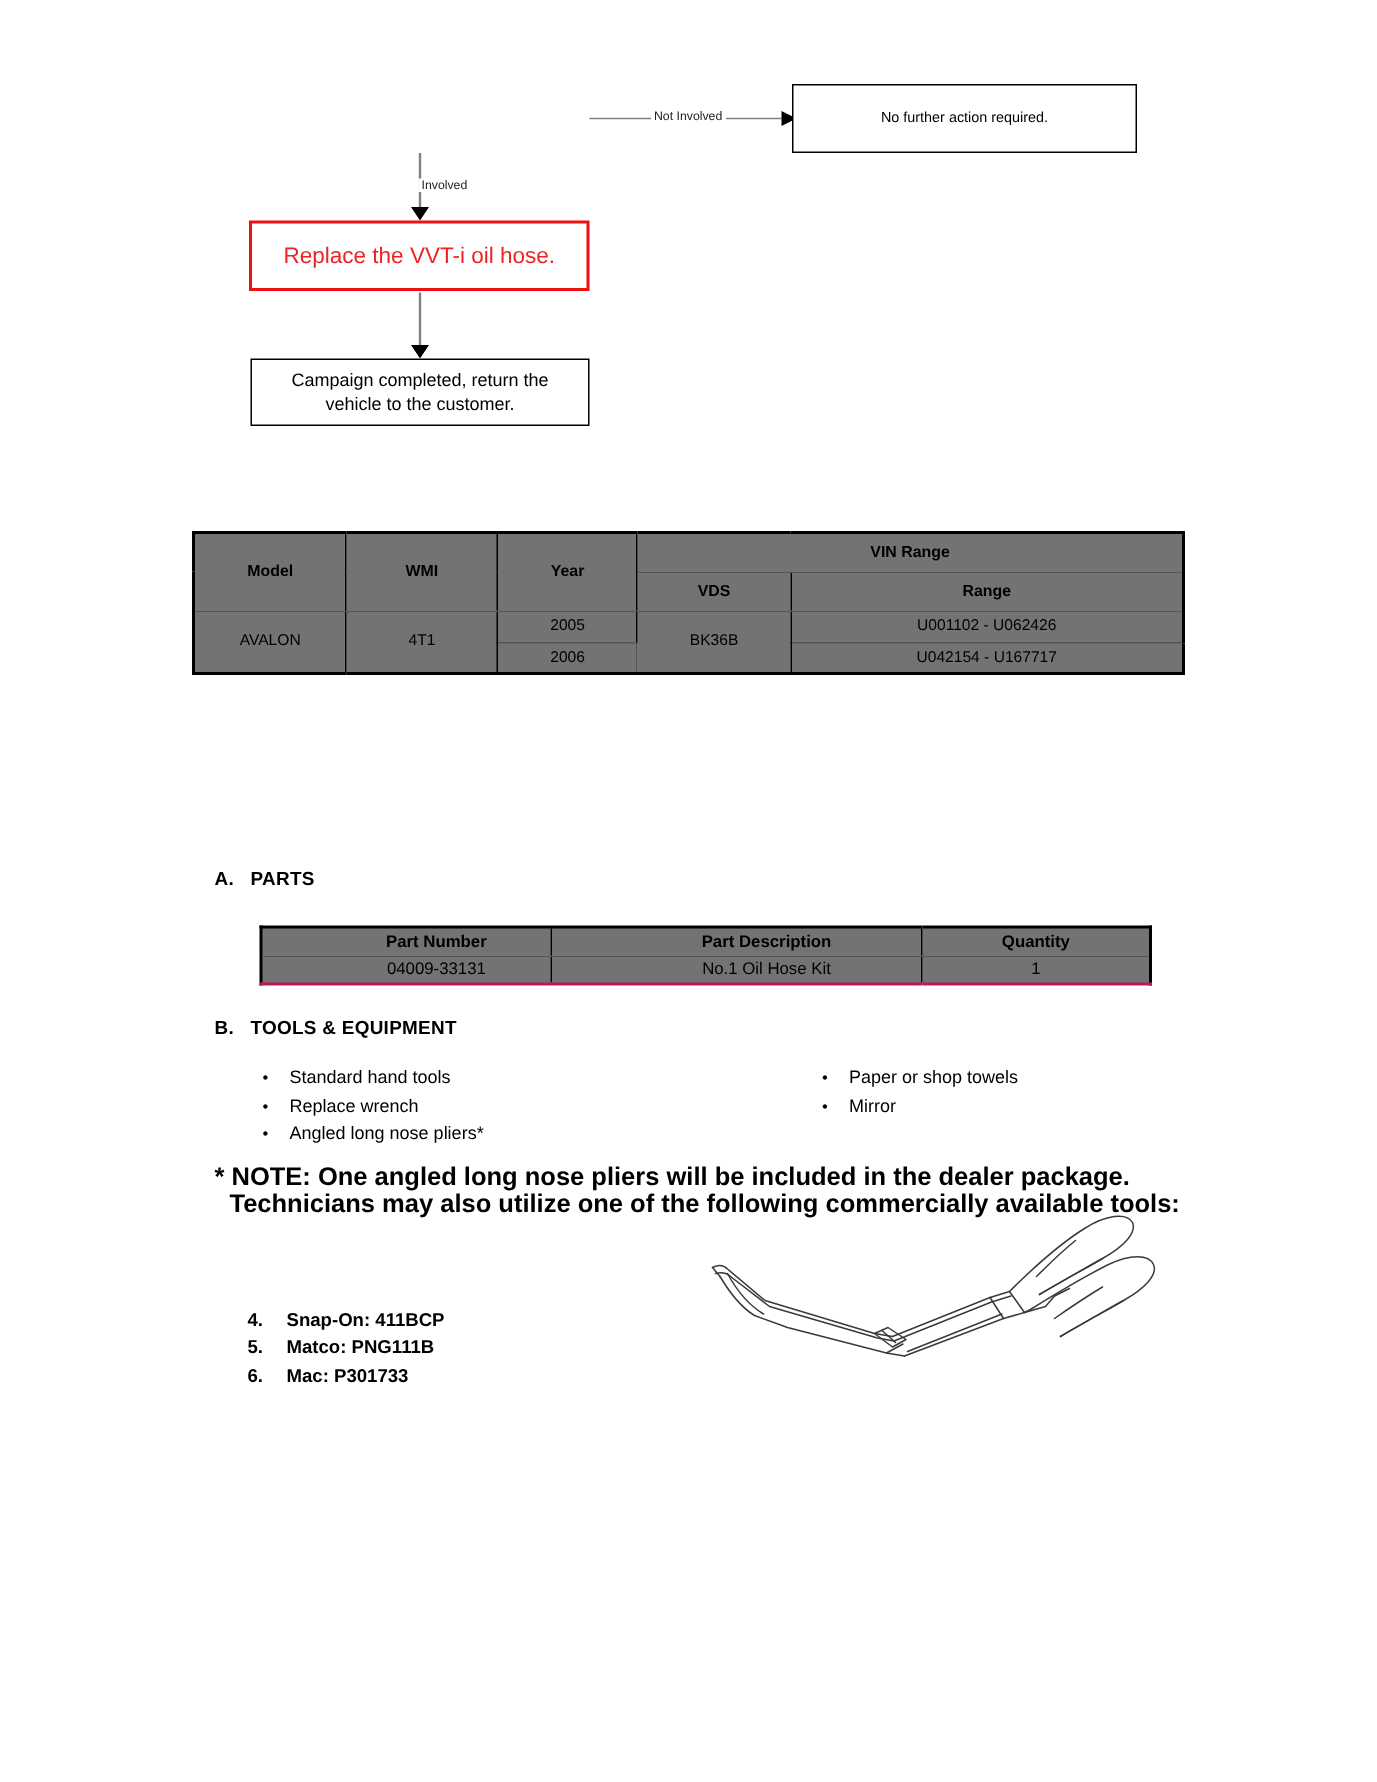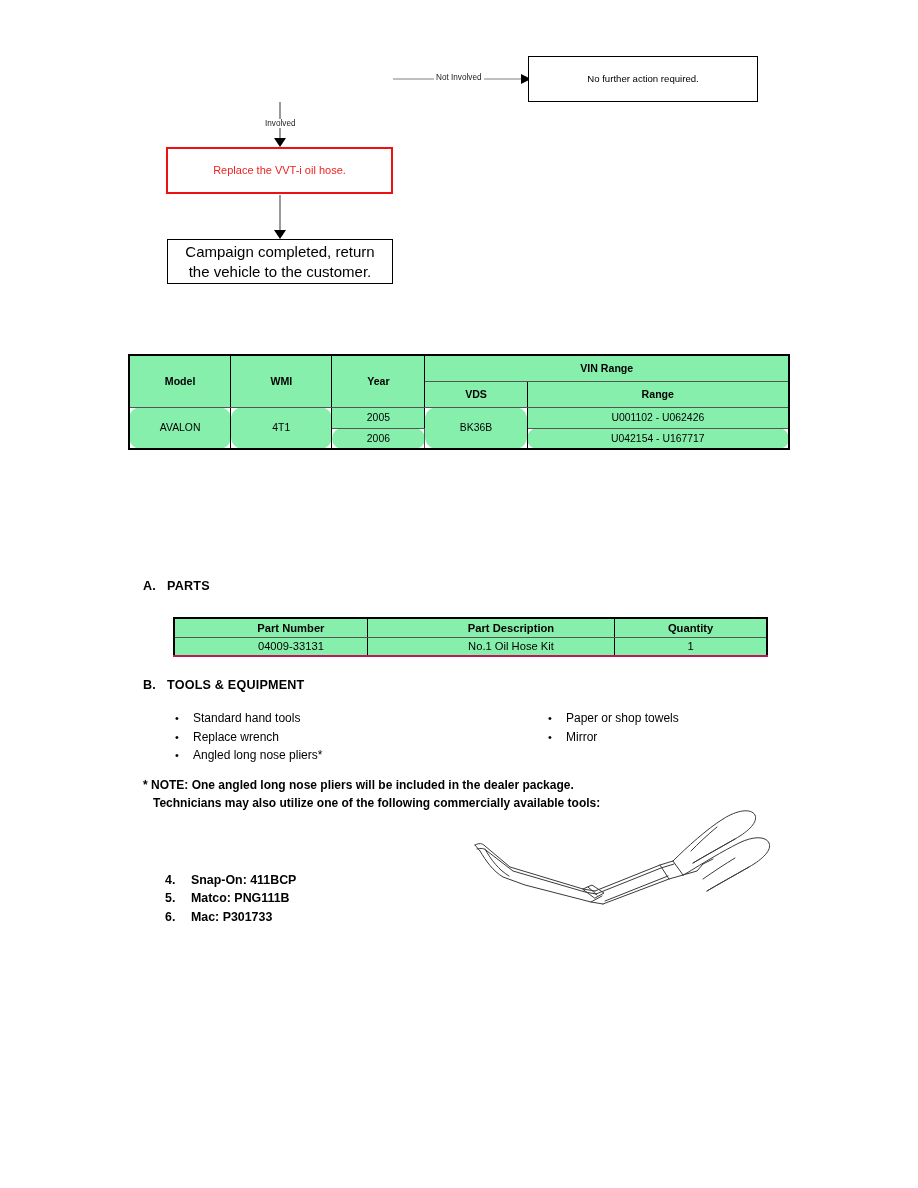--- a/index.html
+++ b/index.html
@@ -33,56 +33,56 @@
     color: #000000;
   }
   .fc-box .inner { padding: 0 6px; white-space: pre-line; }
 
   #box-verify { left: 167px; top: 56px; width: 226px; height: 46px; }
   #box-nofurther { left: 528px; top: 56px; width: 230px; height: 46px; }
   #box-replace {
     left: 166px; top: 147px; width: 227px; height: 47px;
     border: 2.6px solid #ee1111;
     color: #ee2222;
-    font-size: 11px;
-  }
-  #box-complete { left: 167px; top: 239px; width: 226px; height: 45px; font-size: 15px; }
+    font-size: 15px;
+  }
+  #box-complete { left: 167px; top: 239px; width: 226px; height: 45px; font-size: 12px; }
 
   .fc-label {
     position: absolute;
     font-size: 8.2px;
     color: #222222;
     background: #ffffff;
     padding: 0 2px;
     white-space: nowrap;
   }
   #label-notinvolved { left: 434px; top: 73px; }
-  #label-involved { left: 263px; top: 119px; }
+  #label-involved { left: 279px; top: 119px; }
 
   
   #vin-table-wrap { position: absolute; left: 128px; top: 354px; }
   table.doc-table {
     border-collapse: collapse;
     font-size: 10.4px;
     color: #000000;
   }
   table.doc-table td, table.doc-table th {
     border: 1px solid #555555;
     text-align: center;
     vertical-align: middle;
     font-weight: normal;
     padding: 0;
-    background: #86efac;
+    background: #737373;
   }
   #vin-table { width: 662px; }
   #vin-table .hcell { font-weight: bold; font-size: 10.6px; }
   #vin-table .outer-l { border-left: 2px solid #000000; }
   #vin-table .outer-r { border-right: 2px solid #000000; }
   #vin-table .outer-t { border-top: 2px solid #000000; }
-  #vin-table .outer-b { border-bottom: 2px solid #000000; border-radius: 12px; }
+  #vin-table .outer-b { border-bottom: 2px solid #000000; }
   #vin-table .strong-r { border-right: 1.6px solid #000000; }
 
   .c-model { width: 101px; }
   .c-wmi   { width: 101px; }
   .c-year  { width: 93px; }
   .c-vds   { width: 102px; }
   .c-range { width: 263px; }
 
   .row-h1 { height: 26px; }
   .row-h2 { height: 26px; margin-top: 30px; }
@@ -130,21 +130,21 @@
     flex: 0 0 18px;
     font-size: 11px;
     line-height: 18.6px;
   }
   .bullet-text { white-space: nowrap; }
 
   
   #note-block {
     position: absolute;
     left: 143px; top: 776px;
-    font-size: 12px;
+    font-size: 17px;
     font-weight: bold;
     line-height: 18px;
     white-space: nowrap;
   }
   #note-block .line2 { padding-left: 10px; }
 
   
   #numbered-list {
     position: absolute;
     left: 165px; top: 823px;

